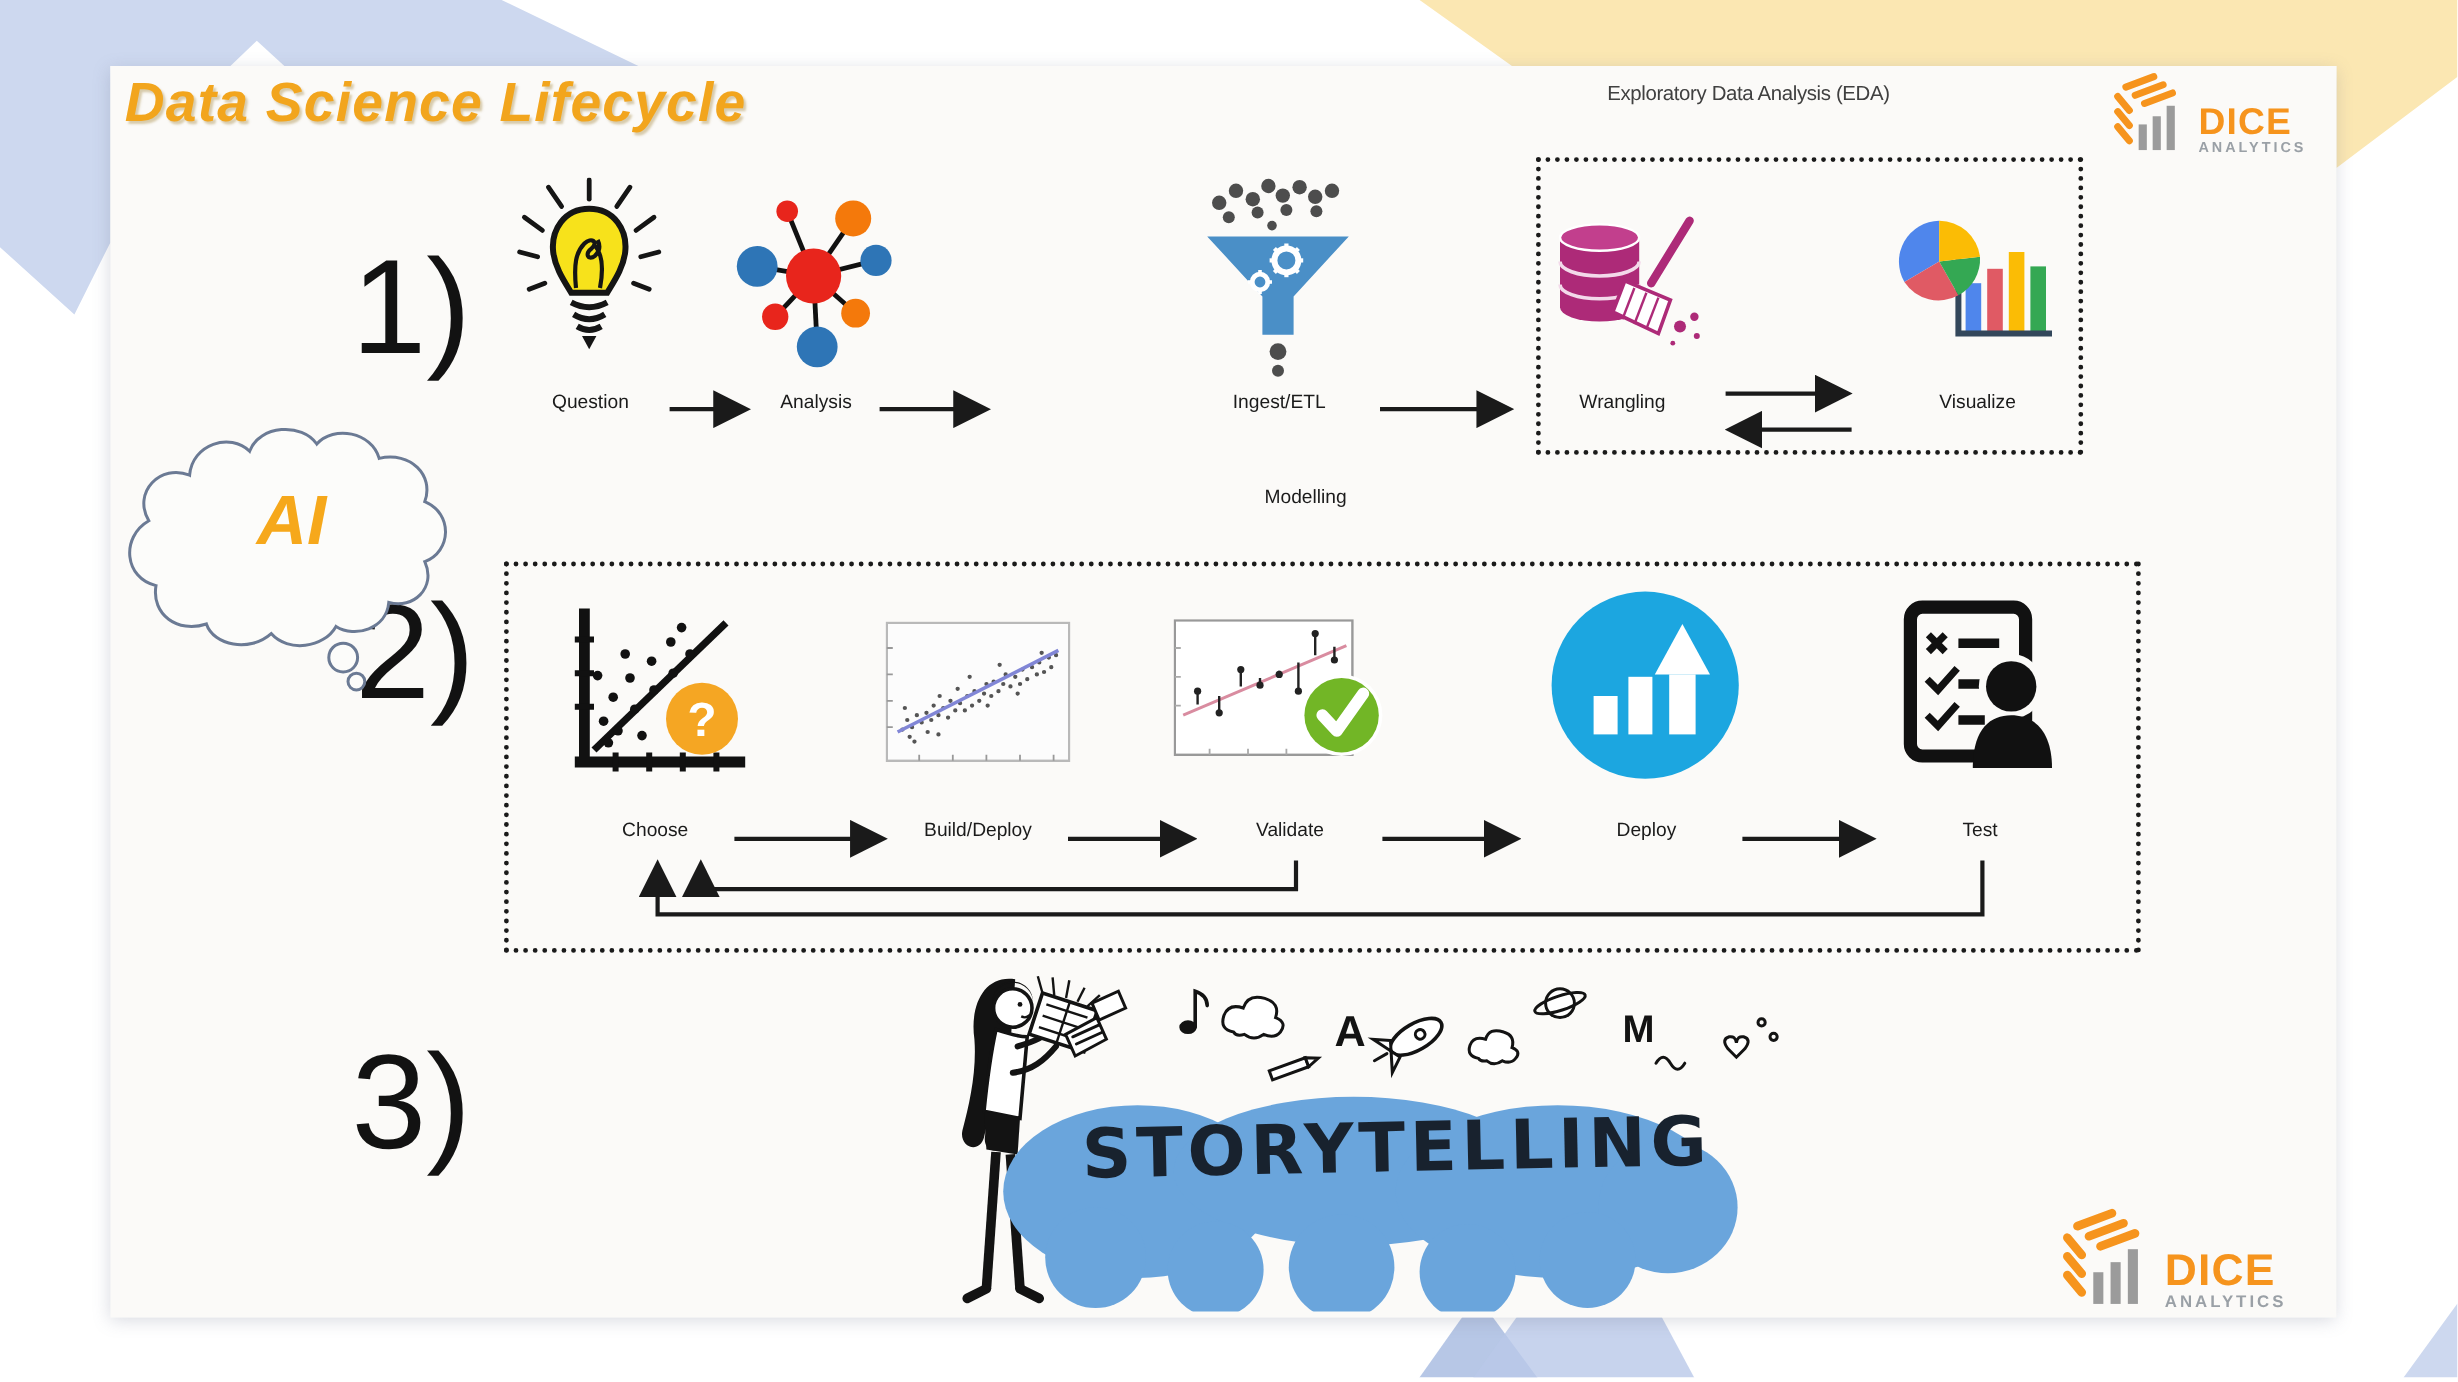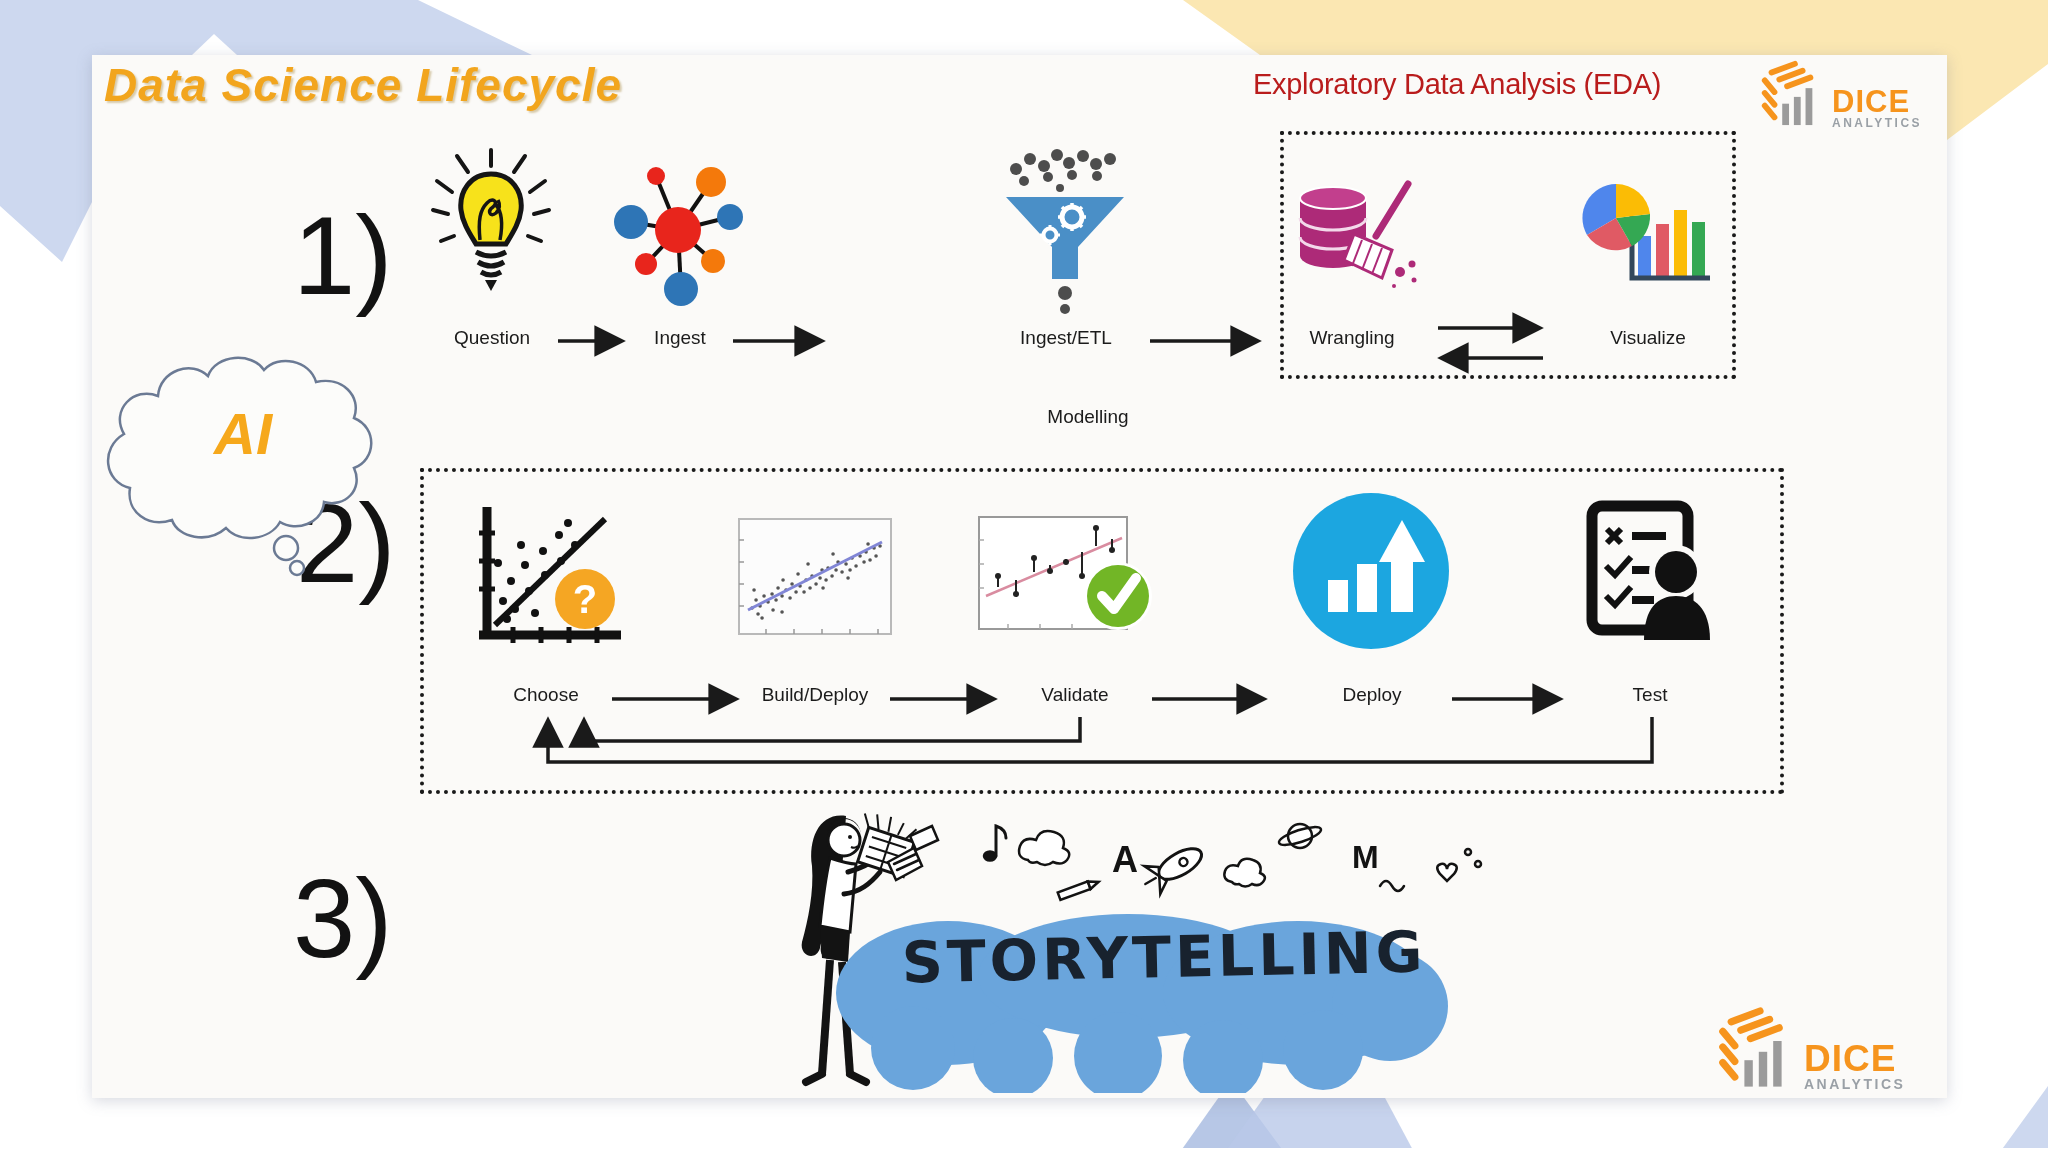--- a/index.html
+++ b/index.html
@@ -2,22 +2,22 @@
 <html><head>
 <meta charset="utf-8">
 <style>
   html,body{margin:0;padding:0;background:#ffffff;font-family:"Liberation Sans",sans-serif;}
   #canvas{position:relative;width:2048px;height:1148px;overflow:hidden;background:#fff;}
   .abs{position:absolute;}
   .slide{left:92px;top:55px;width:1855px;height:1043px;background:#fbfaf8;box-shadow:0 3px 14px rgba(110,120,145,.28);}
   .title{left:104px;top:58px;font-size:46px;font-weight:bold;font-style:italic;color:#f2a51d;
          letter-spacing:1px;text-shadow:2px 2px 2px rgba(150,115,30,.35);white-space:nowrap;}
   .ctr{transform:translateX(-50%);text-align:center;}
-  .step-label{font-size:19px;color:#1b1b1b;white-space:nowrap;}
-  .small-label{font-size:29px;color:#b91c1c;white-space:nowrap;letter-spacing:-.3px;}
+  .step-label{font-size:16px;color:#1b1b1b;white-space:nowrap;}
+  .small-label{font-size:17px;color:#404040;white-space:nowrap;letter-spacing:-.3px;}
   .num{font-size:112px;color:#121212;line-height:1;white-space:nowrap;}
   .dotted-box{border:4px dotted #1a1a1a;}
   .ai-text{font-size:58px;font-weight:bold;font-style:italic;color:#f6a81b;text-align:center;}
   .story-text{font-size:57px;font-weight:bold;color:#18222e;letter-spacing:4px;
               transform:translateX(-50%) rotate(-1.2deg);white-space:nowrap;
               font-family:"DejaVu Sans",sans-serif;}
   .logo{display:flex;align-items:flex-end;gap:8px;}
   .logo-name{font-weight:bold;color:#f6941d;line-height:.95;letter-spacing:1px;}
   .logo-sub{color:#9aa0a6;letter-spacing:2.5px;font-weight:bold;}
   svg{display:block;}
@@ -276,21 +276,21 @@
       <line x1="50" y1="36" x2="84" y2="36"></line>
         <line x1="50" y1="70" x2="80" y2="70"></line>
         <line x1="50" y1="100" x2="72" y2="100"></line>
     </g>
     <circle cx="94" cy="72" r="27" fill="#fbfaf8"></circle>
     <circle cx="94" cy="72" r="21" fill="#111"></circle>
     <path d="M62 140 C62 108 76 96 94 96 C112 96 128 108 128 140 Z" fill="#111"></path>
   </svg>
 
   <div class="abs ctr step-label" style="left:492px;top:327px">Question</div>
-  <div class="abs ctr step-label" style="left:680px;top:327px">Ingest</div>
+  <div class="abs ctr step-label" style="left:680px;top:327px">Analysis</div>
   <div class="abs ctr step-label" style="left:1066px;top:327px">Ingest/ETL</div>
   <div class="abs ctr step-label" style="left:1352px;top:327px">Wrangling</div>
   <div class="abs ctr step-label" style="left:1648px;top:327px">Visualize</div>
 
   <div class="abs ctr step-label" style="left:546px;top:684px">Choose</div>
   <div class="abs ctr step-label" style="left:815px;top:684px">Build/Deploy</div>
   <div class="abs ctr step-label" style="left:1075px;top:684px">Validate</div>
   <div class="abs ctr step-label" style="left:1372px;top:684px">Deploy</div>
   <div class="abs ctr step-label" style="left:1650px;top:684px">Test</div>
 

